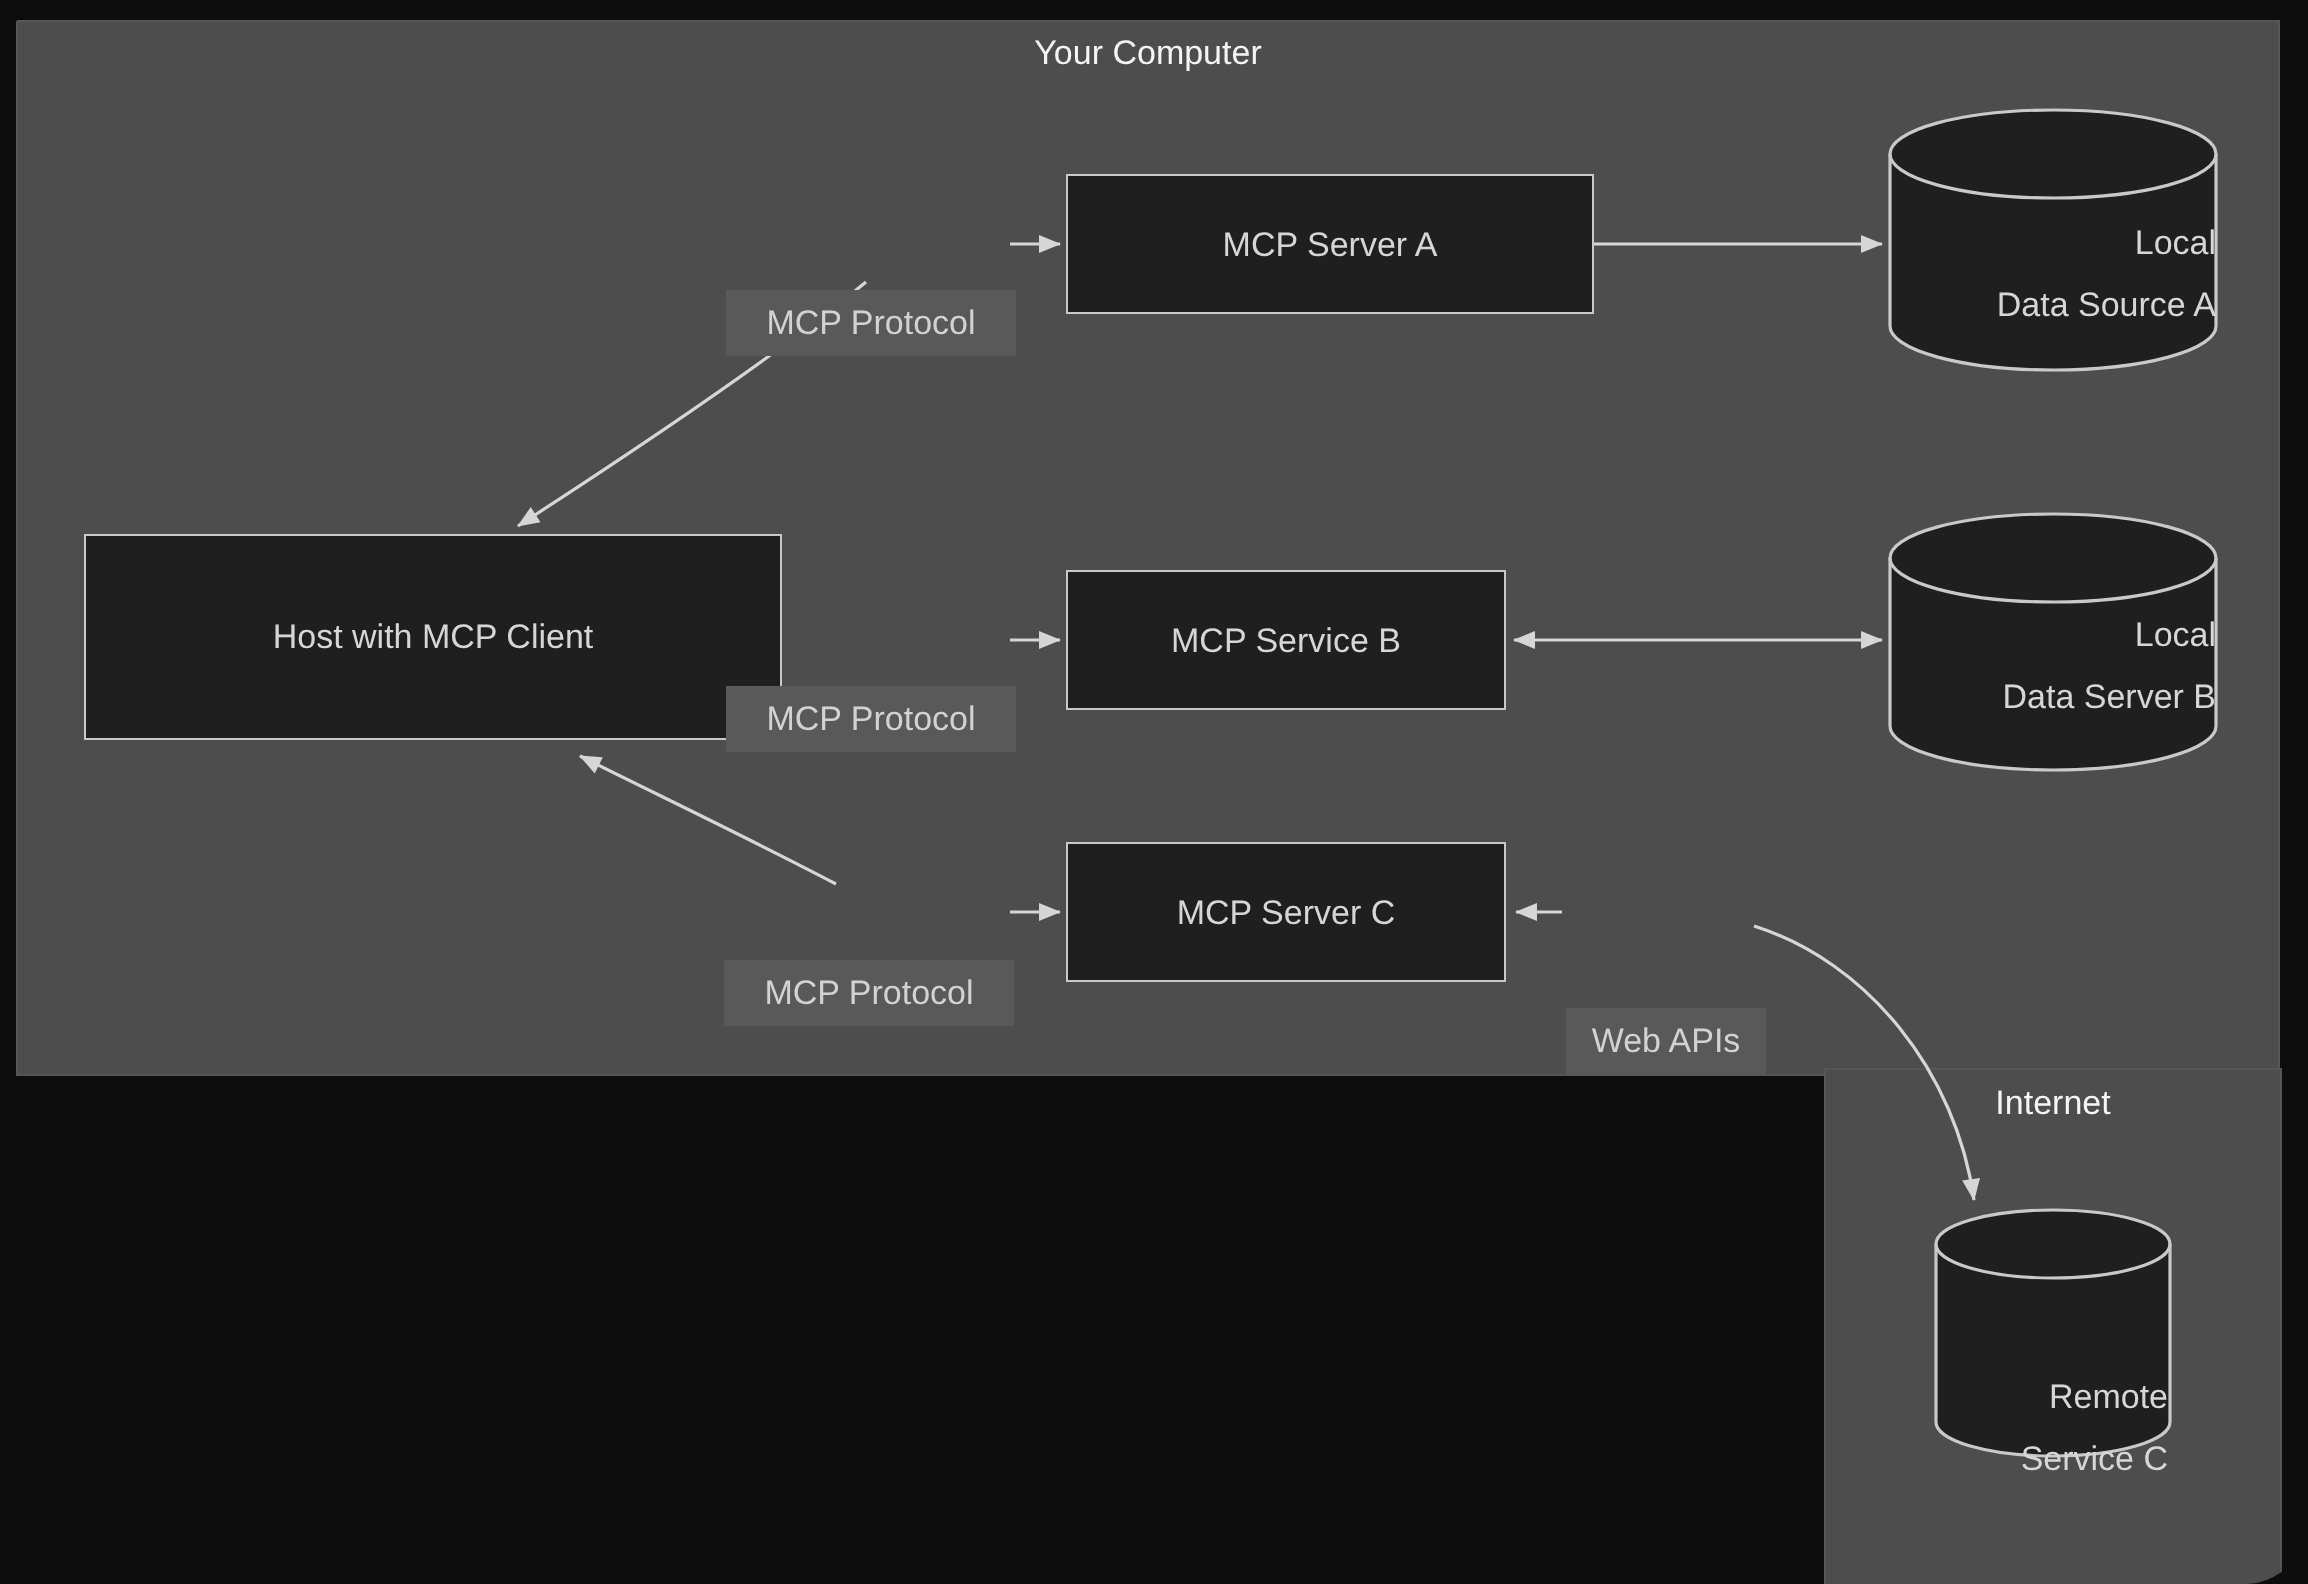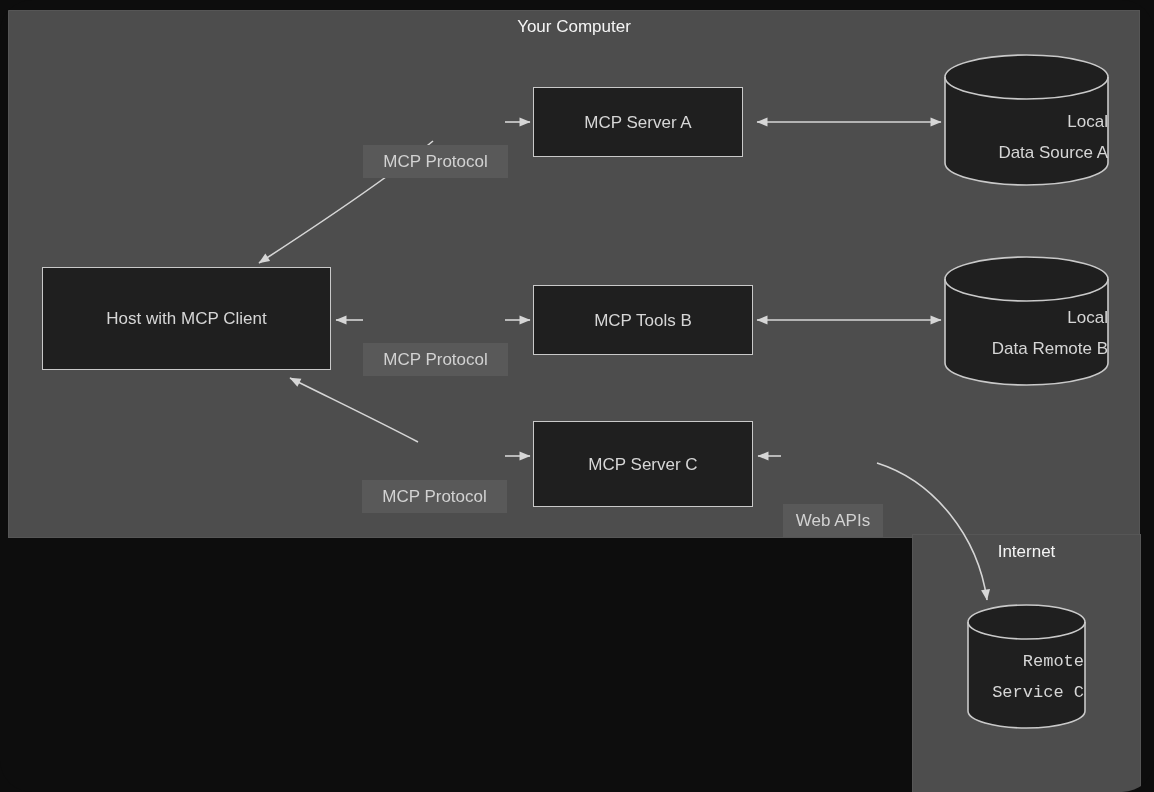--- a/index.html
+++ b/index.html
@@ -128,45 +128,45 @@
       <path d="M945,279 A81.5,22 0 0 1 1108,279 L1108,363 A81.5,22 0 0 1 945,363 Z" fill="#1f1f1f"></path>
       <path d="M945,279 A81.5,22 0 0 0 1108,279" fill="none"></path>
     </g>
 
     <g stroke="#c9c9c9" stroke-width="1.6">
       <path d="M968,622 A58.5,17 0 0 1 1085,622 L1085,711 A58.5,17 0 0 1 968,711 Z" fill="#1f1f1f"></path>
       <path d="M968,622 A58.5,17 0 0 0 1085,622" fill="none"></path>
     </g>
   </svg>
 
-  <div class="node-box" style="left:42px; top:267px; width:289px; height:103px;">
+  <div class="node-box" style="left:42px; top:267px; width:349px; height:103px;">
     <div>Host with MCP Client</div>
   </div>
 
-  <div class="node-box" style="left:533px; top:87px; width:210px; height:70px;">
+  <div class="node-box" style="left:533px; top:87px; width:264px; height:70px;">
     <div>MCP Server A</div>
   </div>
   <div class="node-box" style="left:533px; top:285px; width:220px; height:70px;">
-    <div>MCP Tools B</div>
+    <div>MCP Service B</div>
   </div>
-  <div class="node-box" style="left:533px; top:421px; width:220px; height:86px;align-items:center;">
+  <div class="node-box" style="left:533px; top:421px; width:220px; height:70px;align-items:center;">
     <div>MCP Server C</div>
   </div>
 
   <div class="edge-label" style="left:363px; top:105px; width:145px; height:33px;">MCP Protocol</div>
   <div class="edge-label" style="left:363px; top:303px; width:145px; height:33px;">MCP Protocol</div>
   <div class="edge-label" style="left:362px; top:440px; width:145px; height:33px;">MCP Protocol</div>
   <div class="edge-label" style="left:783px; top:464px; width:100px; height:33px;">Web APIs</div>
 
   <div class="cyl-text" style="left:945px; top:106px; width:163px;">
     <div>Local</div>
     <div>Data Source A</div>
   </div>
   <div class="cyl-text" style="left:945px; top:302px; width:163px;">
     <div>Local</div>
-    <div>Data Remote B</div>
+    <div>Data Server B</div>
   </div>
-  <div class="cyl-text" style="left:968px; top:646px; width:116px;font-family:Liberation Mono, monospace;">
+  <div class="cyl-text" style="left:968px; top:683px; width:116px;">
     <div>Remote</div>
     <div>Service C</div>
   </div>
 
 </div>
 
 </body></html>

